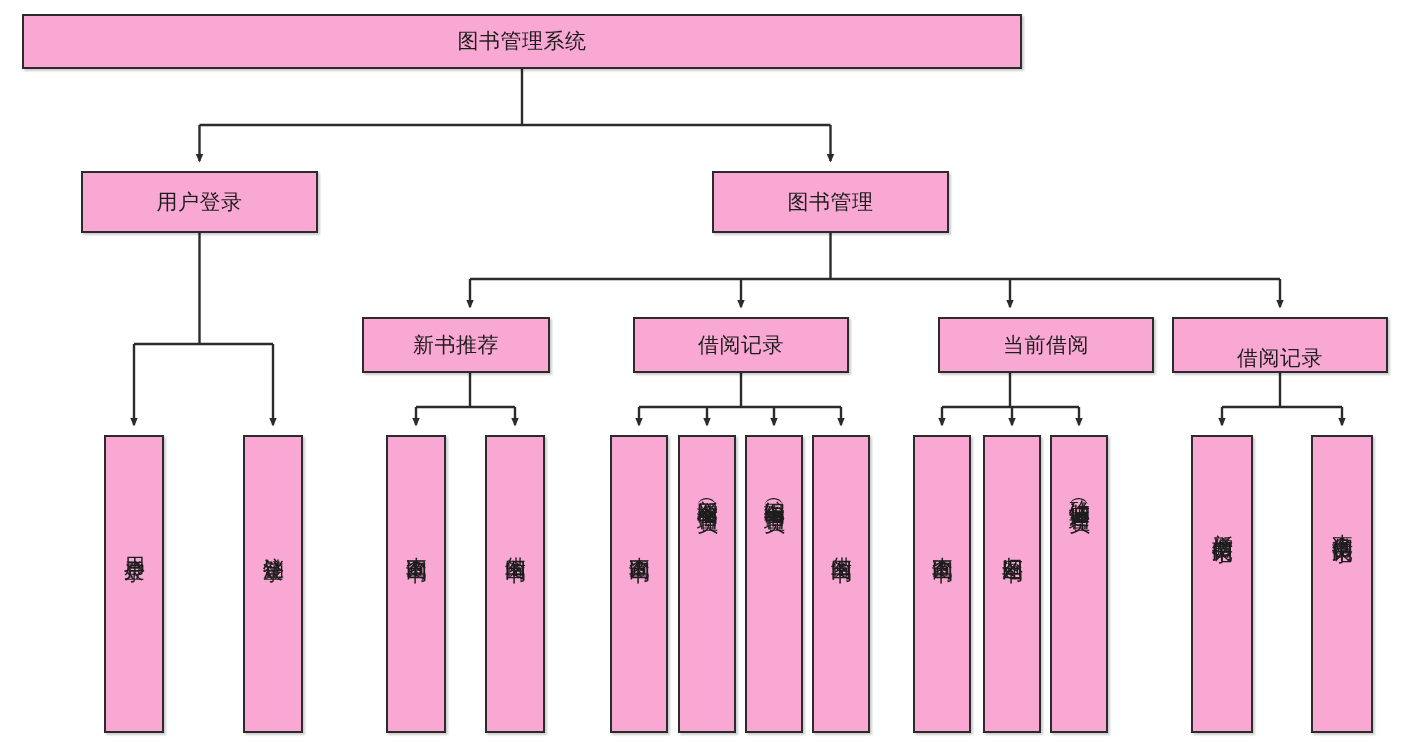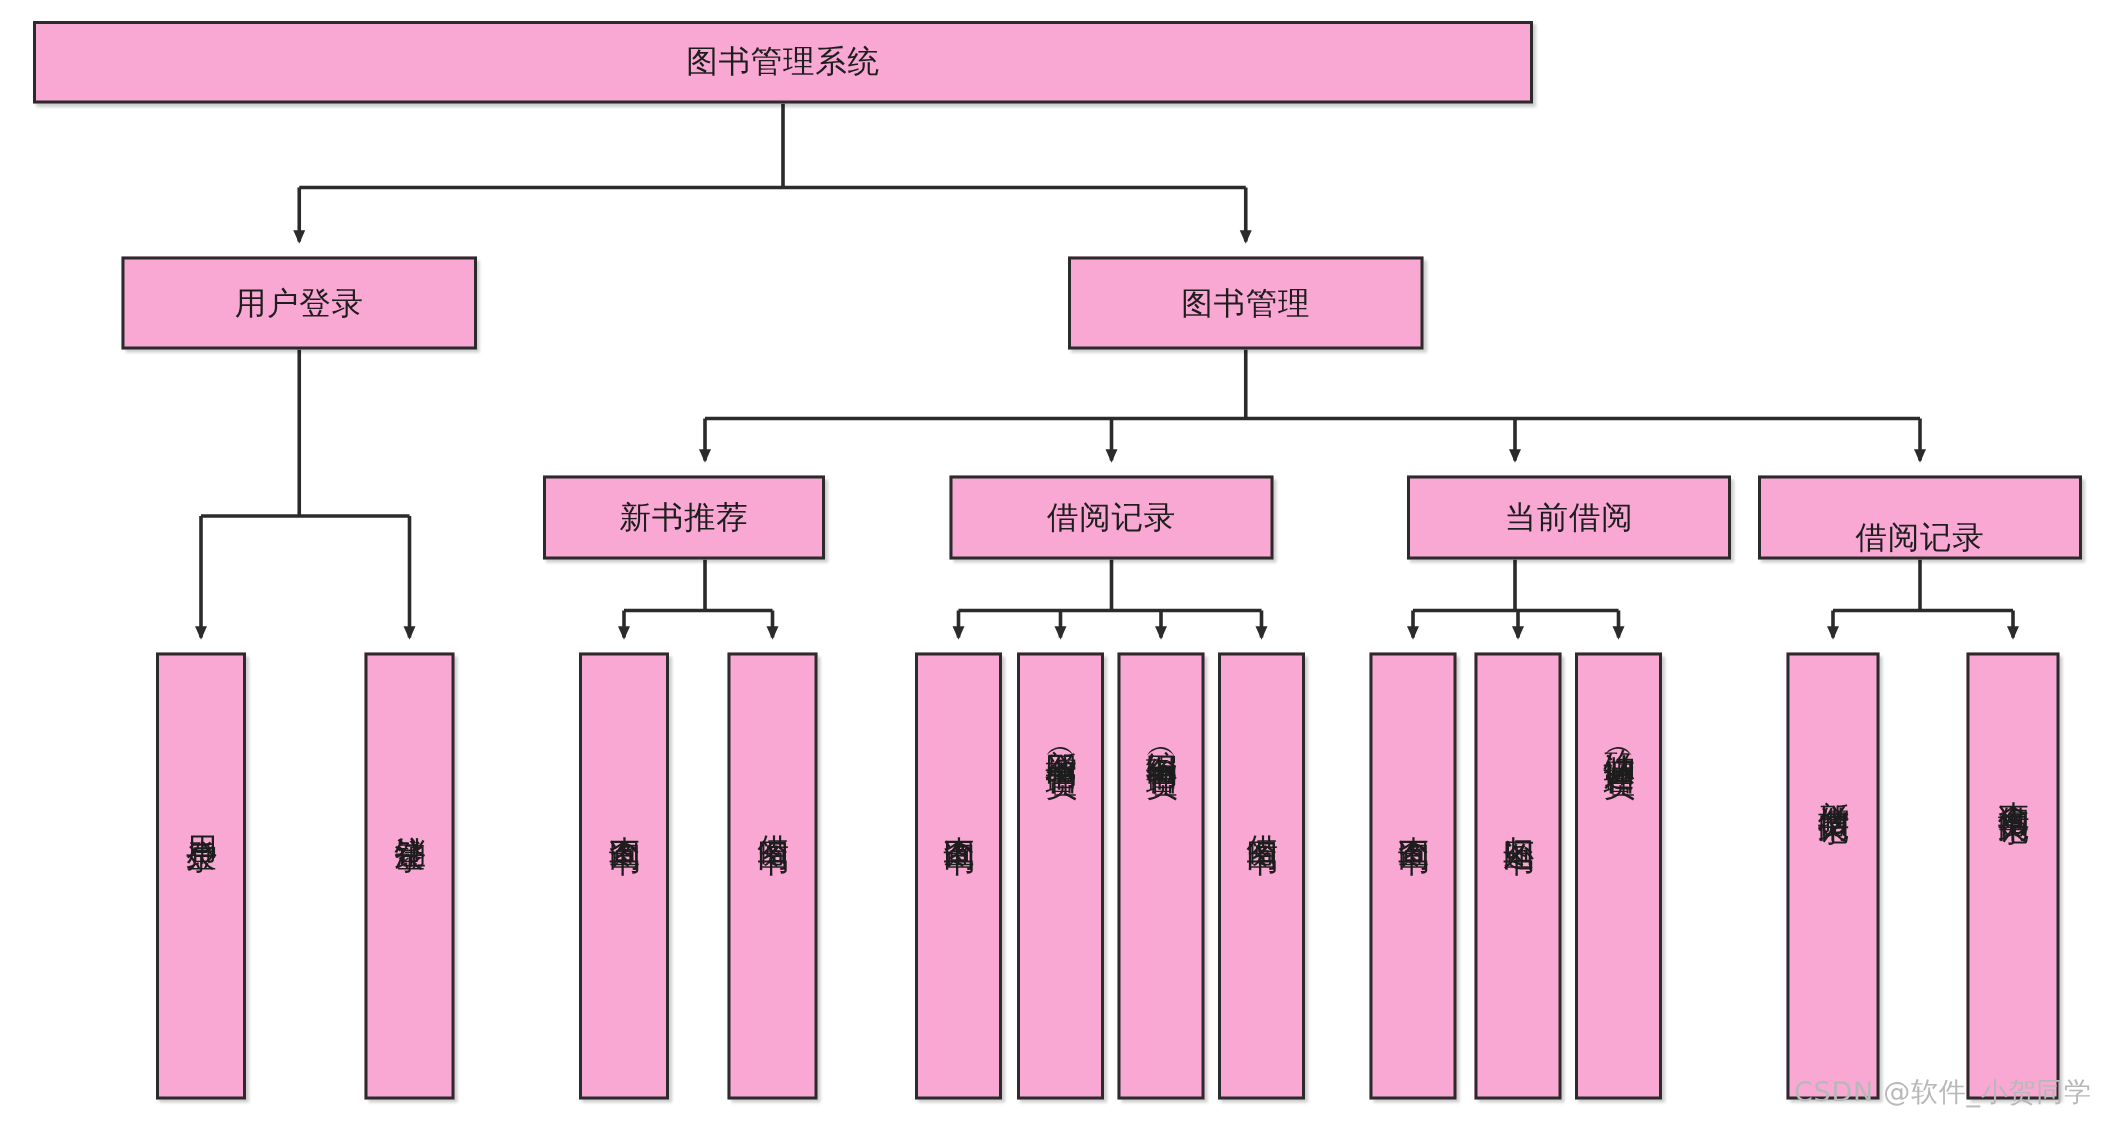--- a/index.html
+++ b/index.html
@@ -173,15 +173,14 @@
         <span class="label" style="margin-top: 46px;">确认归还（管理员）</span>
       </div>
       <div class="node vertical" style="left: 1191px; top: 435px; width: 62px; height: 298px;">
         <span class="label" style="margin-top: 80px;">新增借阅记录</span>
       </div>
       <div class="node vertical" style="left: 1311px; top: 435px; width: 62px; height: 298px;">
         <span class="label" style="margin-top: 80px;">查询借阅记录</span>
       </div>
     </div>
 
-  <div class="watermark" style="left:1196px; top:716px;">CSDN @软件_小贺同学</div>
 
 </div>
 
 </body></html>

